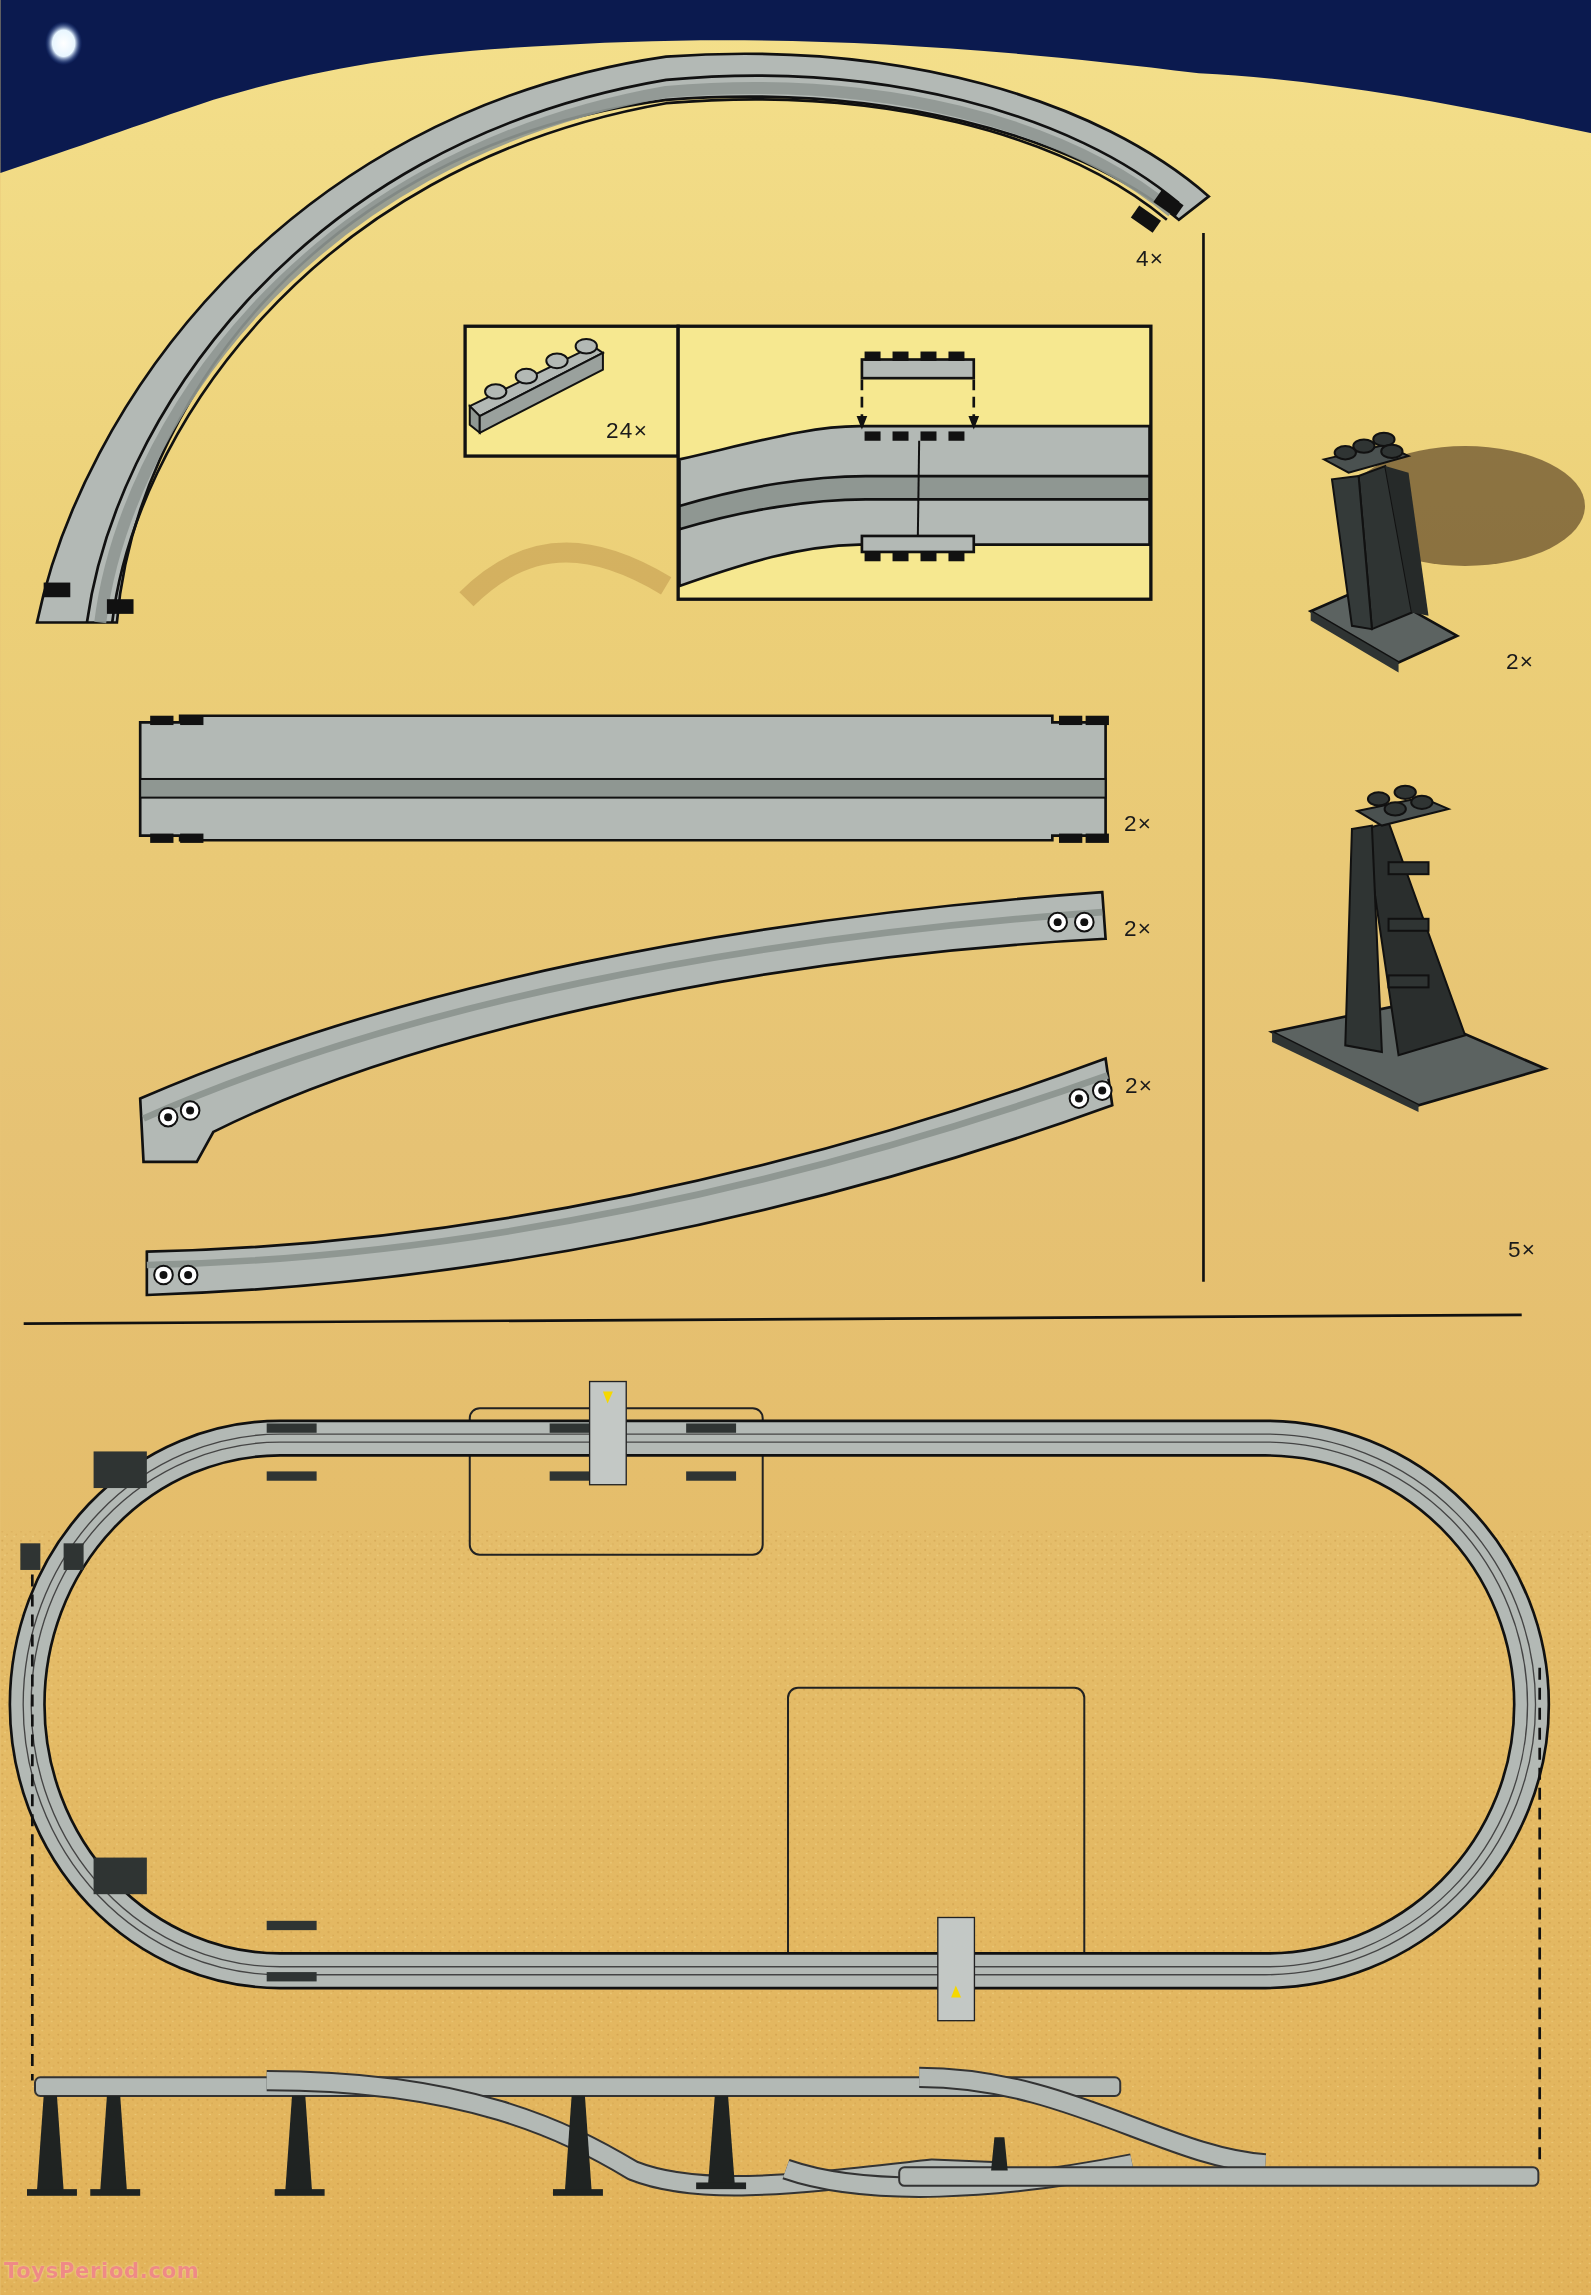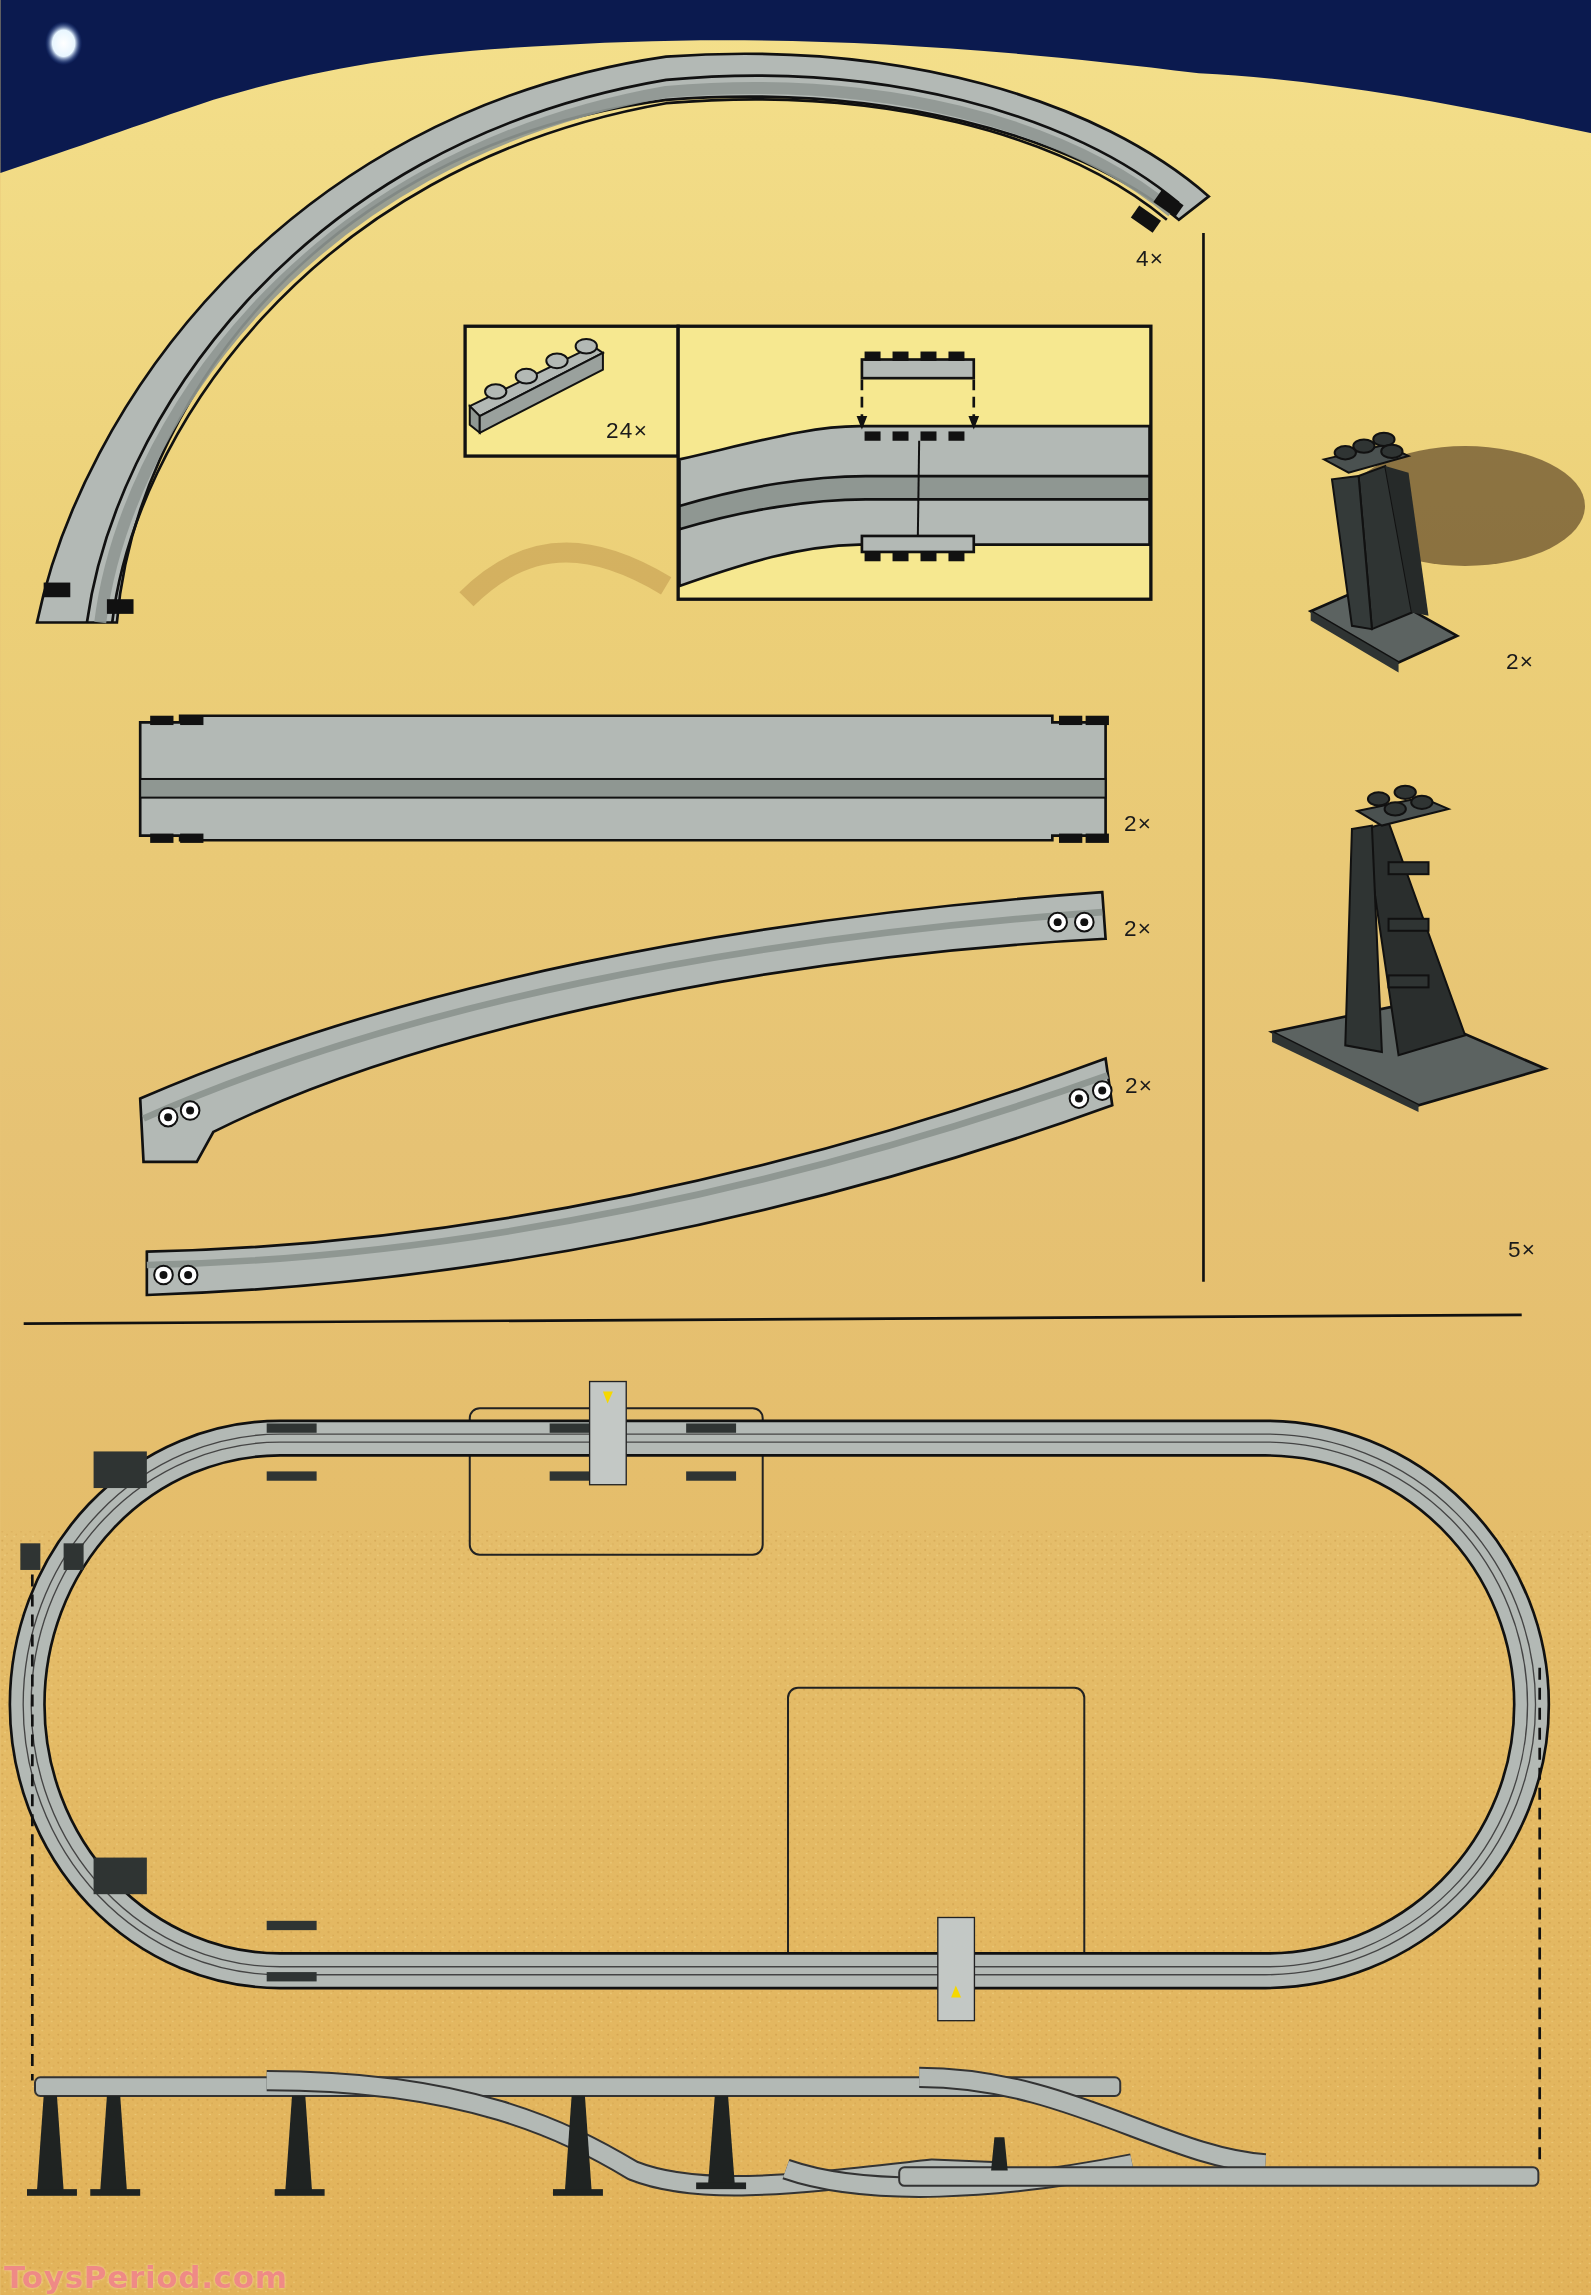--- a/index.html
+++ b/index.html
@@ -1,20 +1,20 @@
 <!DOCTYPE html>
 <html style="font-size:10.7px"><head>
 <meta charset="utf-8">
 <style>
   html, body { margin: 0; padding: 0; }
   body { width: 1592px; height: 2295px; position: relative; overflow: hidden;
          font-family: "Liberation Sans", sans-serif; background: #e8c477; }
   #page { position: absolute; left: 0; top: 0; width: 1592px; height: 2295px; }
   .qty { position: absolute; font-size: 22.6px; color: #1a1a1a; letter-spacing: 1.3px; font-family: "Liberation Sans", sans-serif; }
-  .watermark { position: absolute; left: 4px; top: 2259px; font-size: 31px; font-weight: bold;
+  .watermark { position: absolute; left: 4px; top: 2259px; font-size: 21px; font-weight: bold;
                color: #ef8a86; font-family: "DejaVu Sans", sans-serif; letter-spacing: 0.7px;
                text-shadow: 0 0 2.7px #f8e4a0; }
 </style>
 </head>
 <body>
 
 <div id="page">
 <svg width="1592" height="2295" viewBox="0 0 2390 3447" xmlns="http://www.w3.org/2000/svg">
   <defs>
     <linearGradient id="sandGrad" x1="0" y1="0" x2="0" y2="1">

